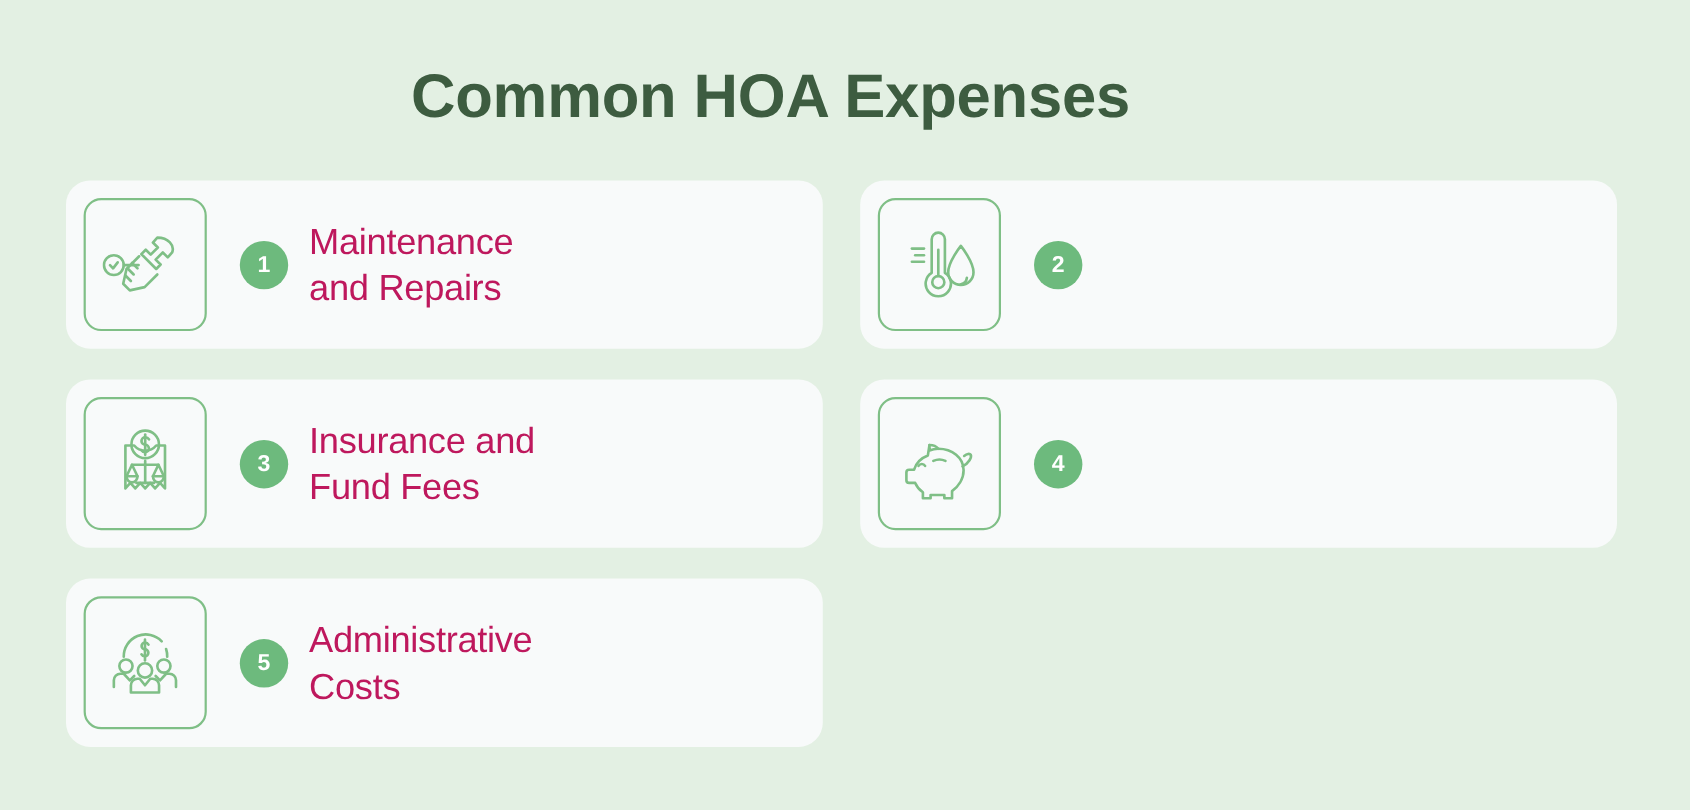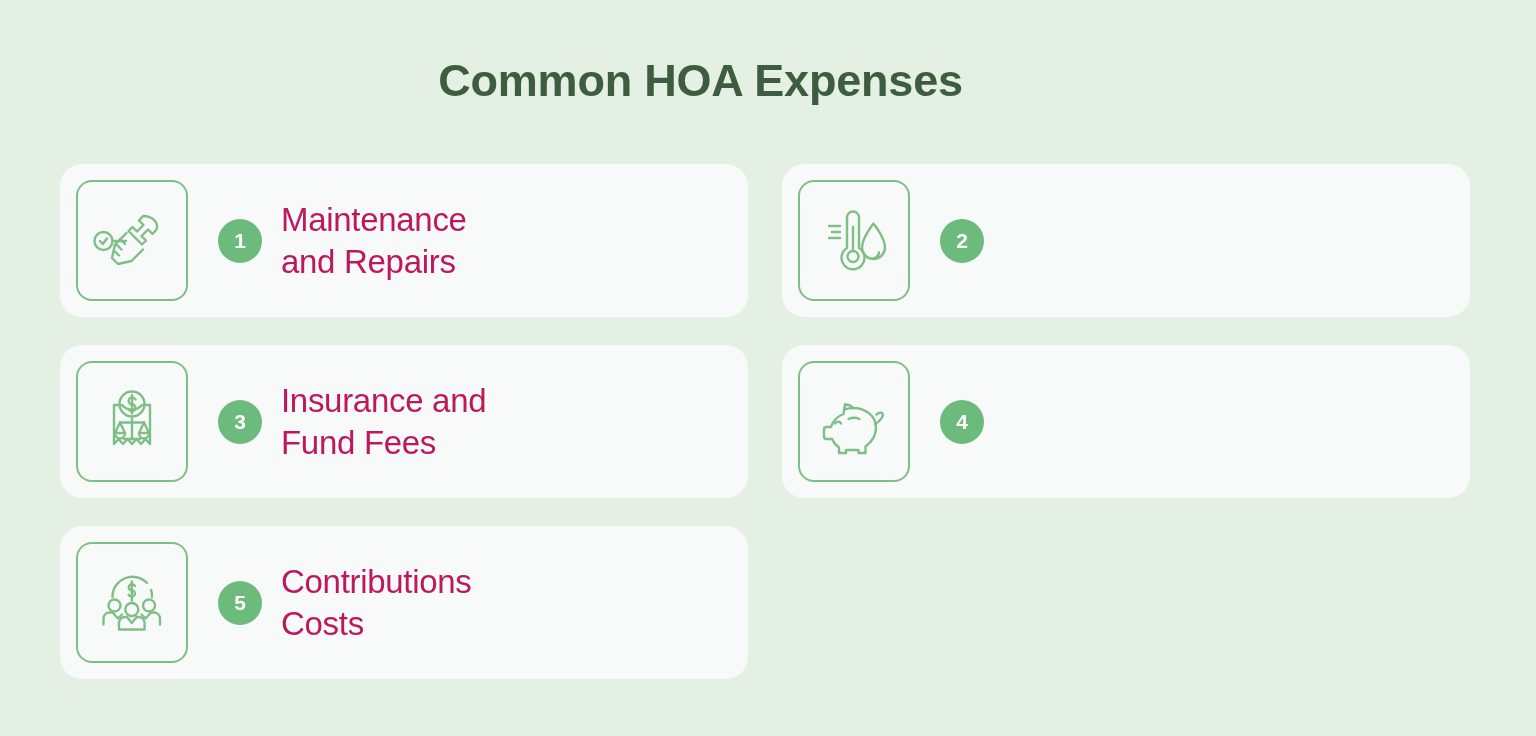--- a/index.html
+++ b/index.html
@@ -20,21 +20,21 @@
     inset: 0;
   }
 
   
   .title {
     position: absolute;
     left: 0;
     top: 56px;
     width: 1401px;
     text-align: center;
-    font-size: 45px;
+    font-size: 56px;
     font-weight: bold;
     letter-spacing: -0.2px;
     color: #3d5c40;
     line-height: 1.1;
     white-space: nowrap;
   }
 
   
   .grid {
     position: absolute;
@@ -193,18 +193,18 @@
             <circle cx="21.5" cy="41.5" r="6"></circle>
             <path d="M10.5 60.5 v-6 a6 6 0 0 1 6 -6 h3 l5.5 6 l4 -4"></path>
             <circle cx="56" cy="41.5" r="6"></circle>
             <path d="M67 60.5 v-6 a6 6 0 0 0 -6 -6 h-3 l-5.5 6 l-4 -4"></path>
             <circle cx="38.8" cy="45.5" r="6.5"></circle>
             <path d="M26 65.5 v-6.5 a6 6 0 0 1 6 -6 h2 l4.8 6 l4.8 -6 h2 a6 6 0 0 1 6 6 v6.5 Z"></path>
           </svg>
         </span>
       </div>
       <div class="badge">5</div>
-      <div class="card-label">Contributions
+      <div class="card-label">Administrative
 Costs</div>
     </div>
 
   </div>
 </div>
 
 </body></html>

